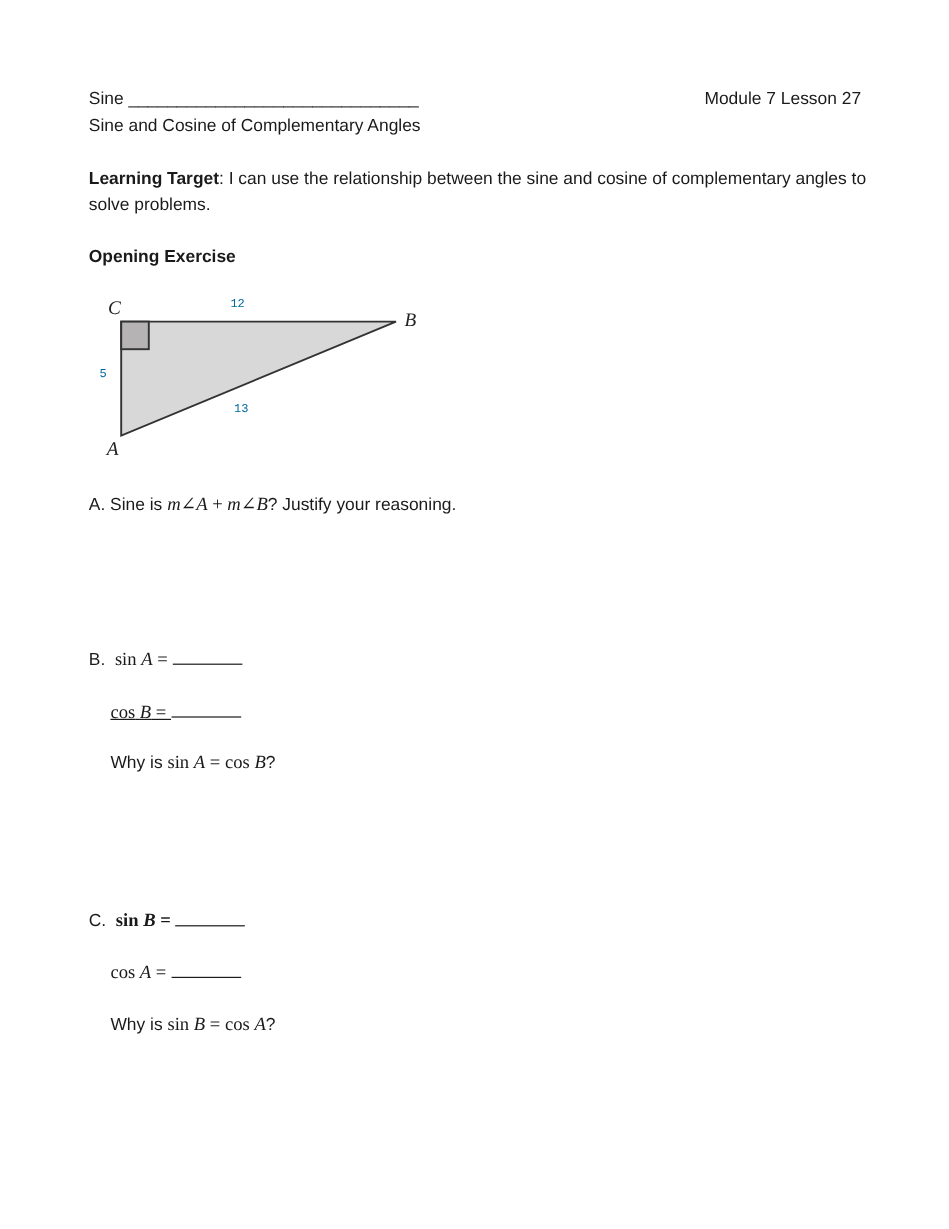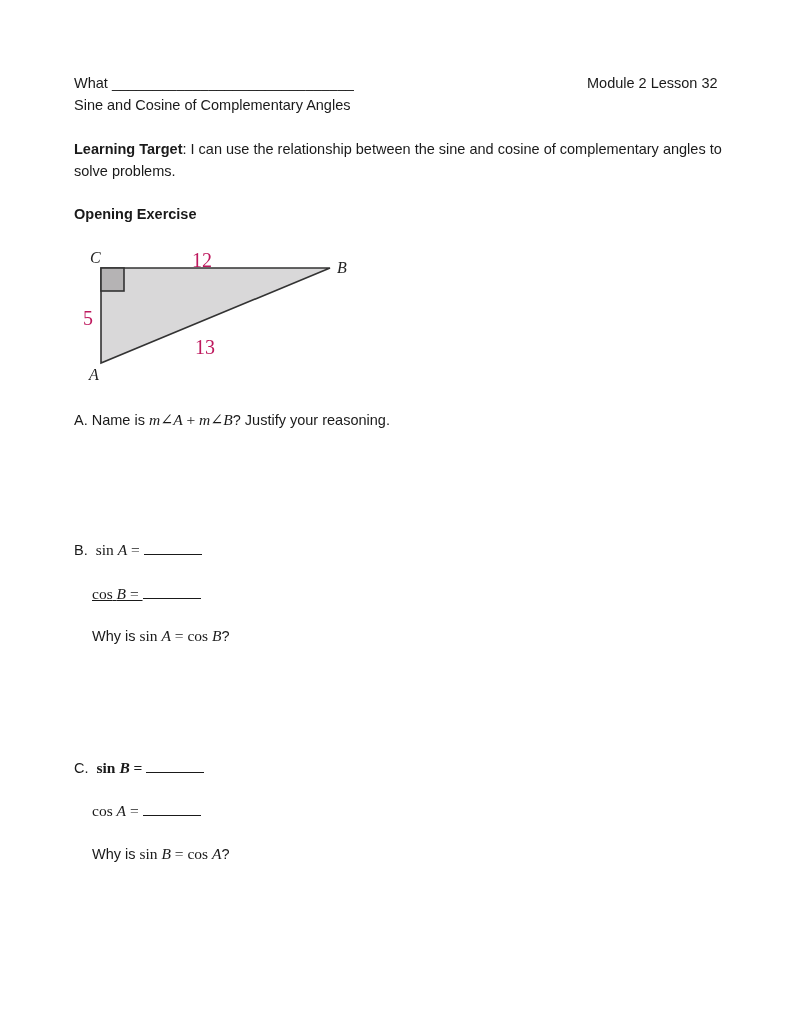--- a/index.html
+++ b/index.html
@@ -24,39 +24,39 @@
     .math i { font-style: italic; }
     .bold { font-weight: bold; }
     .blank {
       display: inline-block;
       border-bottom: 1px solid #1a1a1a;
       vertical-align: baseline;
       height: 1px;
       margin-bottom: 0px;
     }
     .fig-label {
-      font-family: Liberation Serif, serif;
-      font-size: 20px;
-      color: #be185d;
+      font-family: Liberation Mono, monospace;
+      font-size: 10px;
+      color: #0369a1;
     }
     .fig-vertex {
       font-family: "Liberation Serif", "DejaVu Serif", serif;
       font-style: italic;
       font-size: 16px;
       color: #222;
     }
   </style>
 </head>
 <body>
 
 <div class="abs" style="left:74px; top:75px;">
-  <span>What</span>
+  <span>Sine</span>
   <span>______________________________</span>
 </div>
-<div class="abs" style="left:587px; top:75px;">Module 2 Lesson 32</div>
+<div class="abs" style="left:587px; top:75px;">Module 7 Lesson 27</div>
 <div class="abs" style="left:74px; top:97px;">Sine and Cosine of Complementary Angles</div>
 
 <div class="abs" style="left:74px; top:141px;">
   <span class="bold">Learning Target</span><span>: I can use the relationship between the sine and cosine of complementary angles to</span>
 </div>
 <div class="abs" style="left:74px; top:163px;text-align:right;">solve problems.</div>
 
 <div class="abs bold" style="left:74px; top:206px;">Opening Exercise</div>
 
 <div class="abs" style="left:78px; top:245px; width:290px; height:145px;">
@@ -66,21 +66,21 @@
   </svg>
   <span class="abs fig-vertex" style="left:12px; top:4px;">C</span>
   <span class="abs fig-vertex" style="left:259px; top:14px;">B</span>
   <span class="abs fig-vertex" style="left:11px; top:121px;">A</span>
   <span class="abs fig-label" style="left:114px; top:4px;">12</span>
   <span class="abs fig-label" style="left:5px; top:62px;">5</span>
   <span class="abs fig-label" style="left:117px; top:81px;margin-top:10px;">13</span>
 </div>
 
 <div class="abs" style="left:74px; top:411px;">
-  <span>A. Name is </span><span class="math"><i>m</i><span>∠</span><i>A</i><span> + </span><i>m</i><span>∠</span><i>B</i></span><span>?  Justify your reasoning.</span>
+  <span>A. Sine is </span><span class="math"><i>m</i><span>∠</span><i>A</i><span> + </span><i>m</i><span>∠</span><i>B</i></span><span>?  Justify your reasoning.</span>
 </div>
 
 <div class="abs" style="left:74px; top:541px;">
   <span>B.</span>
   <span class="math" style="margin-left:4px;"><span>sin</span> <i>A</i><span> = </span></span>
   <span class="blank" style="width:58px;"></span>
 </div>
 <div class="abs" style="left:92px; top:585px;text-decoration:underline;">
   <span class="math"><span>cos</span> <i>B</i><span> = </span></span>
   <span class="blank" style="width:58px;"></span>

